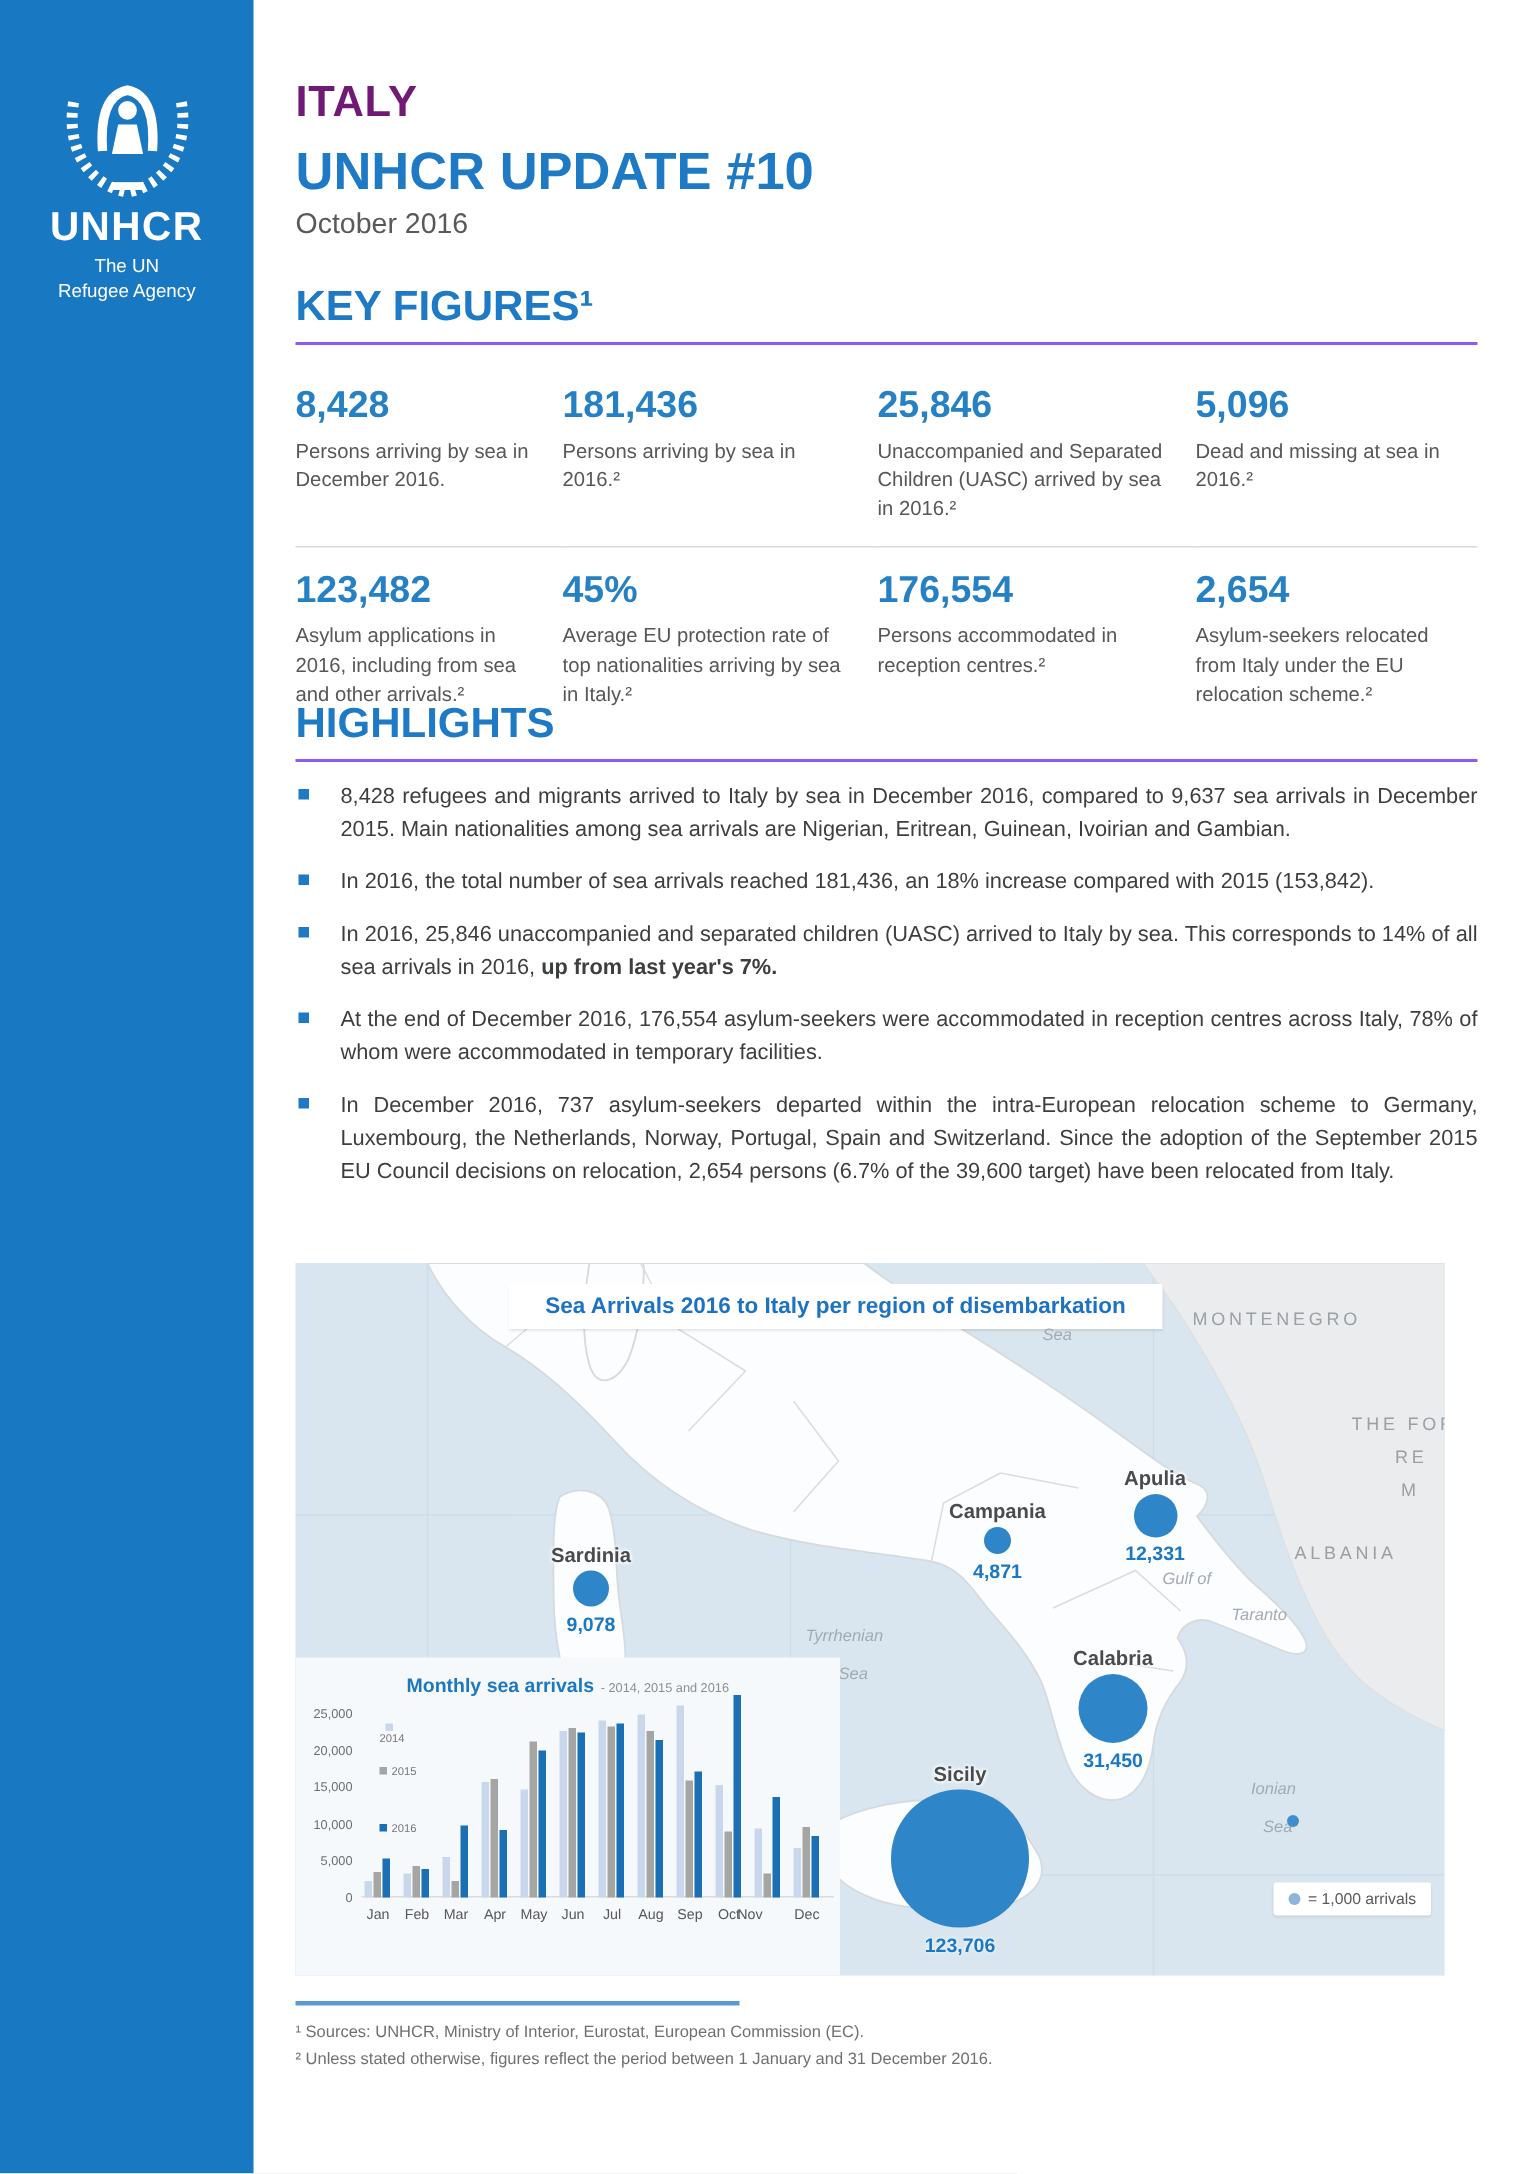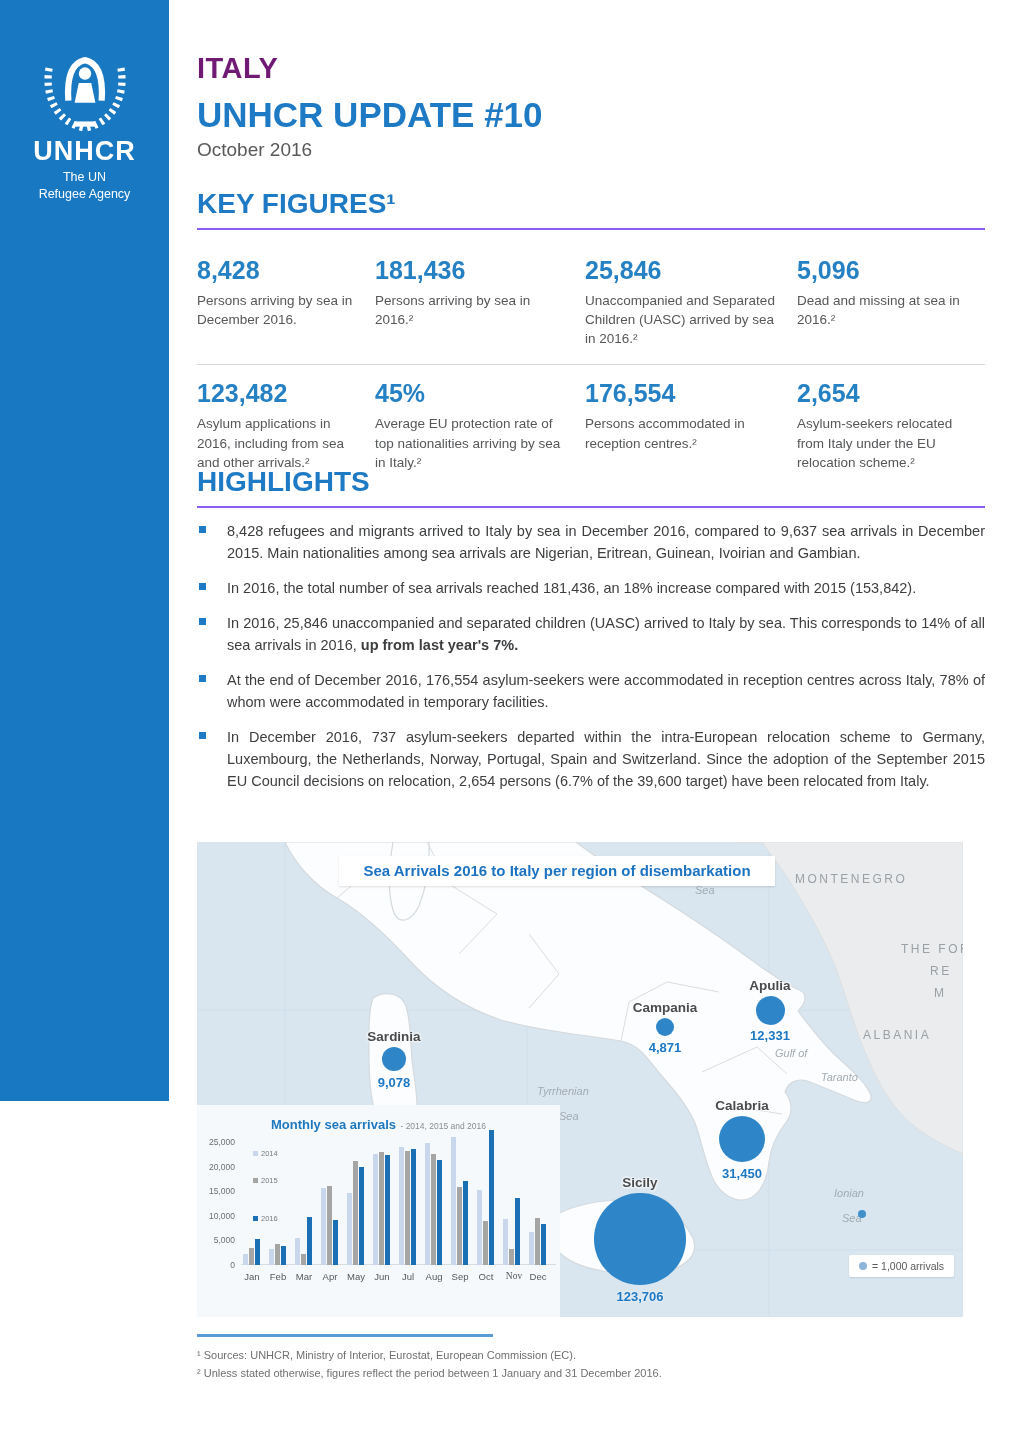--- a/index.html
+++ b/index.html
@@ -1,19 +1,19 @@
 <!DOCTYPE html>
 <html><head>
 <meta charset="utf-8">
 <style>
   html,body{margin:0;padding:0;background:#e8e8e8;}
   .page{position:relative;width:1024px;height:1449px;background:#ffffff;overflow:hidden;
         font-family:"Liberation Sans",sans-serif;margin:0 auto;}
   
-  .sidebar{position:absolute;left:0;top:0;width:169px;height:1101px;background:#1878c2;}
+  .sidebar{position:absolute;left:0;top:0;width:169px;height:1449px;background:#1878c2;}
   .logo{position:absolute;top:34px;left:0;width:169px;text-align:center;color:#fff;}
   .logo svg{display:block;margin:0 auto;}
   .logo-org{font-size:27px;font-weight:bold;letter-spacing:1px;margin-top:2px;}
   .logo-tag{font-size:12.5px;line-height:1.15;margin-top:3px;}
   
   .content{position:absolute;left:197px;top:0;width:788px;}
   .header{position:absolute;top:52px;left:0;width:788px;}
   .h-country{font-size:29px;font-weight:bold;color:#701a75;letter-spacing:.5px;}
   .h-update{font-size:35px;font-weight:bold;color:#1e7ac4;margin-top:10px;}
   .h-date{font-size:19px;color:#58595b;margin-top:4px;}
@@ -252,35 +252,35 @@
             <div class="xlabel" style="left: 55px;">Jan</div>
             <div class="xlabel" style="left: 81px;">Feb</div>
             <div class="xlabel" style="left: 107px;">Mar</div>
             <div class="xlabel" style="left: 133px;">Apr</div>
             <div class="xlabel" style="left: 159px;">May</div>
             <div class="xlabel" style="left: 185px;">Jun</div>
             <div class="xlabel" style="left: 211px;">Jul</div>
             <div class="xlabel" style="left: 237px;">Aug</div>
             <div class="xlabel" style="left: 263px;">Sep</div>
             <div class="xlabel" style="left: 289px;">Oct</div>
-            <div class="xlabel" style="left: 317px; font-family: Liberation Serif, serif;">Nov</div>
+            <div class="xlabel" style="left: 303px;">Nov</div>
             <div class="xlabel" style="left: 341px;">Dec</div>
             <div class="bar" style="left: 46px; height: 11px; background: rgb(201, 215, 236);"></div>
             <div class="bar" style="left: 72px; height: 16px; background: rgb(201, 215, 236);"></div>
             <div class="bar" style="left: 98px; height: 27px; background: rgb(201, 215, 236);"></div>
             <div class="bar" style="left: 124px; height: 77px; background: rgb(201, 215, 236);"></div>
             <div class="bar" style="left: 150px; height: 72px; background: rgb(201, 215, 236);"></div>
             <div class="bar" style="left: 176px; height: 111px; background: rgb(201, 215, 236);"></div>
             <div class="bar" style="left: 202px; height: 118px; background: rgb(201, 215, 236);"></div>
             <div class="bar" style="left: 228px; height: 122px; background: rgb(201, 215, 236);"></div>
             <div class="bar" style="left: 254px; height: 128px; background: rgb(201, 215, 236);"></div>
             <div class="bar" style="left: 280px; height: 75px; background: rgb(201, 215, 236);"></div>
             <div class="bar" style="left: 306px; height: 46px; background: rgb(201, 215, 236);"></div>
             <div class="bar" style="left: 332px; height: 33px; background: rgb(201, 215, 236);"></div>
-            <div class="cleg" style="left: 56px; top: 44px;">
+            <div class="cleg" style="left: 56px; top: 44px; flex-direction: column;">
               <span class="m" style="background: rgb(201, 215, 236);"></span>
               <span>2014</span>
             </div>
             <div class="bar" style="left: 52px; height: 17px; background: rgb(165, 165, 163);"></div>
             <div class="bar" style="left: 78px; height: 21px; background: rgb(165, 165, 163);"></div>
             <div class="bar" style="left: 104px; height: 11px; background: rgb(165, 165, 163);"></div>
             <div class="bar" style="left: 130px; height: 79px; background: rgb(165, 165, 163);"></div>
             <div class="bar" style="left: 156px; height: 104px; background: rgb(165, 165, 163);"></div>
             <div class="bar" style="left: 182px; height: 113px; background: rgb(165, 165, 163);"></div>
             <div class="bar" style="left: 208px; height: 114px; background: rgb(165, 165, 163);"></div>

